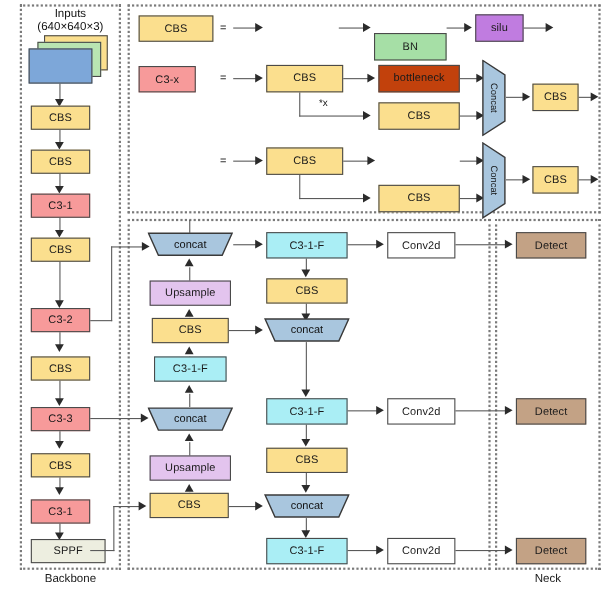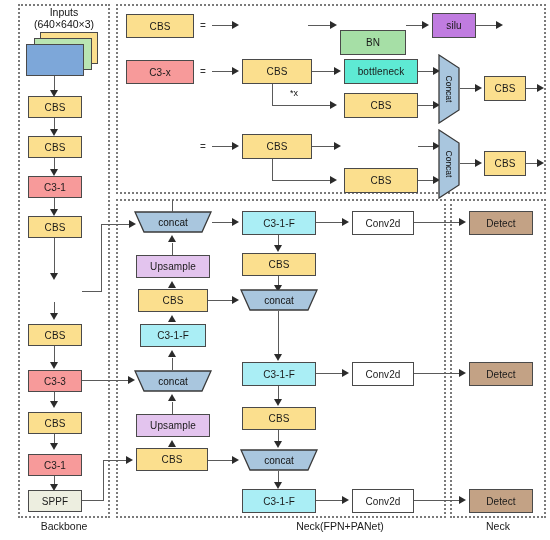--- a/index.html
+++ b/index.html
@@ -14,21 +14,21 @@
   .node{position:absolute;box-sizing:border-box;border:1.3px solid #4a4a4a;
         display:flex;align-items:center;justify-content:center;
         font-size:10px;color:#1a1a1a;white-space:nowrap;letter-spacing:.1px;}
   .n-cbs{background:#fbdf8e;}
   .n-c3{background:#f79a9a;}
   .n-c3f{background:#aaeef5;}
   .n-sppf{background:#edeee0;}
   .n-plain{background:#ffffff;}
   .n-bn{background:#a6dfa6;}
   .n-silu{background:#c07ce0;}
-  .n-bottleneck{background:#5eead4;text-align:right;}
+  .n-bottleneck{background:#c2410c;text-align:right;}
   .n-bottleneckf{background:#9a9a9a;}
   .n-upsample{background:#e3c4ee;}
   .n-detect{background:#c3a285;}
 
   
   .imgstack{position:absolute;}
   .imgcard{position:absolute;border:1.3px solid #4a4a4a;box-sizing:border-box;}
   .ic-y{background:#fbdf8e;}
   .ic-g{background:#b9e5b2;}
   .ic-b{background:#7da7d9;}
@@ -65,21 +65,20 @@
 <body>
 
 <div id="canvas">
 
   <div class="section" style="left:18px;top:4px;width:92px;height:514px;"></div>
   <div class="sec-label" style="left:18px;top:520px;width:92px;">Backbone</div>
 
   <div class="section" style="left:116px;top:4px;width:430px;height:190px;"></div>
 
   <div class="section" style="left:116px;top:199px;width:330px;height:319px;"></div>
-  <div class="sec-label" style="left:250px;top:520px;width:180px;">Neck(FPN+PANet)</div>
 
   <div class="section" style="left:450px;top:199px;width:96px;height:319px;"></div>
   <div class="sec-label" style="left:450px;top:520px;width:96px;">Neck</div>
 
   <div class="inlabel" style="left:22px;top:6px;width:84px;">Inputs</div>
   <div class="inlabel" style="left:22px;top:18px;width:84px;">(640×640×3)</div>
 
   <div class="imgstack" style="left:26px;top:32px;width:76px;height:46px;">
     <div class="imgcard ic-y" style="left:14px;top:0px;width:58px;height:32px;"></div>
     <div class="imgcard ic-g" style="left:8px;top:6px;width:58px;height:32px;"></div>
@@ -106,20 +105,23 @@
     </div>
   <div class="ln lv" style="left:54px;top:198px;height:14px;"></div>
   <div class="arr arr-d" style="left:50px;top:209px;"></div>
 
   <div class="node n-cbs" style="left:28px;top:216px;width:54px;height:22px;">
       <span>CBS</span>
     </div>
   <div class="ln lv" style="left:54px;top:238px;height:38px;"></div>
   <div class="arr arr-d" style="left:50px;top:273px;"></div>
 
+  <div class="node n-c3" style="left:28px;top:280px;width:54px;height:22px;">
+      <span>C3-2</span>
+    </div>
   <div class="ln lv" style="left:54px;top:302px;height:14px;"></div>
   <div class="arr arr-d" style="left:50px;top:313px;"></div>
 
   <div class="node n-cbs" style="left:28px;top:324px;width:54px;height:22px;">
       <span>CBS</span>
     </div>
   <div class="ln lv" style="left:54px;top:346px;height:18px;"></div>
   <div class="arr arr-d" style="left:50px;top:362px;"></div>
 
   <div class="node n-c3" style="left:28px;top:370px;width:54px;height:22px;">
@@ -133,21 +135,21 @@
     </div>
   <div class="ln lv" style="left:54px;top:434px;height:12px;"></div>
   <div class="arr arr-d" style="left:50px;top:443px;"></div>
 
   <div class="node n-c3" style="left:28px;top:454px;width:54px;height:22px;">
       <span>C3-1</span>
     </div>
   <div class="ln lv" style="left:54px;top:476px;height:11px;"></div>
   <div class="arr arr-d" style="left:50px;top:484px;"></div>
 
-  <div class="node n-sppf" style="left:28px;top:490px;width:54px;height:22px;">
+  <div class="node n-sppf" style="left:28px;top:490px;width:68px;height:22px;">
       <span>SPPF</span>
     </div>
 
   <div class="ln lh" style="left:82px;top:500px;width:22px;"></div>
   <div class="ln lv" style="left:103px;top:460px;height:41px;"></div>
   <div class="ln lh" style="left:103px;top:460px;width:26px;"></div>
   <div class="arr arr-r" style="left:126px;top:456px;"></div>
 
   <div class="ln lh" style="left:82px;top:380px;width:48px;"></div>
   <div class="arr arr-r" style="left:128px;top:376px;"></div>
@@ -172,21 +174,21 @@
     </div>
   <div class="ln lh" style="left:406px;top:25px;width:18px;"></div>
   <div class="arr arr-r" style="left:422px;top:21px;"></div>
 
   <div class="node n-silu" style="left:432px;top:13px;width:44px;height:25px;">
       <span>silu</span>
     </div>
   <div class="ln lh" style="left:476px;top:25px;width:22px;"></div>
   <div class="arr arr-r" style="left:496px;top:21px;"></div>
 
-  <div class="node n-c3" style="left:126px;top:60px;width:68px;height:24px;">
+  <div class="node n-c3" style="left:126px;top:60px;width:52px;height:24px;">
       <span>C3-x</span>
     </div>
   <div class="eq" style="left:200px;top:66px;">=</div>
   <div class="ln lh" style="left:212px;top:71px;width:22px;"></div>
   <div class="arr arr-r" style="left:232px;top:67px;"></div>
 
   <div class="node n-cbs" style="left:242px;top:59px;width:70px;height:25px;">
       <span>CBS</span>
     </div>
   <div class="ln lh" style="left:312px;top:71px;width:24px;"></div>

